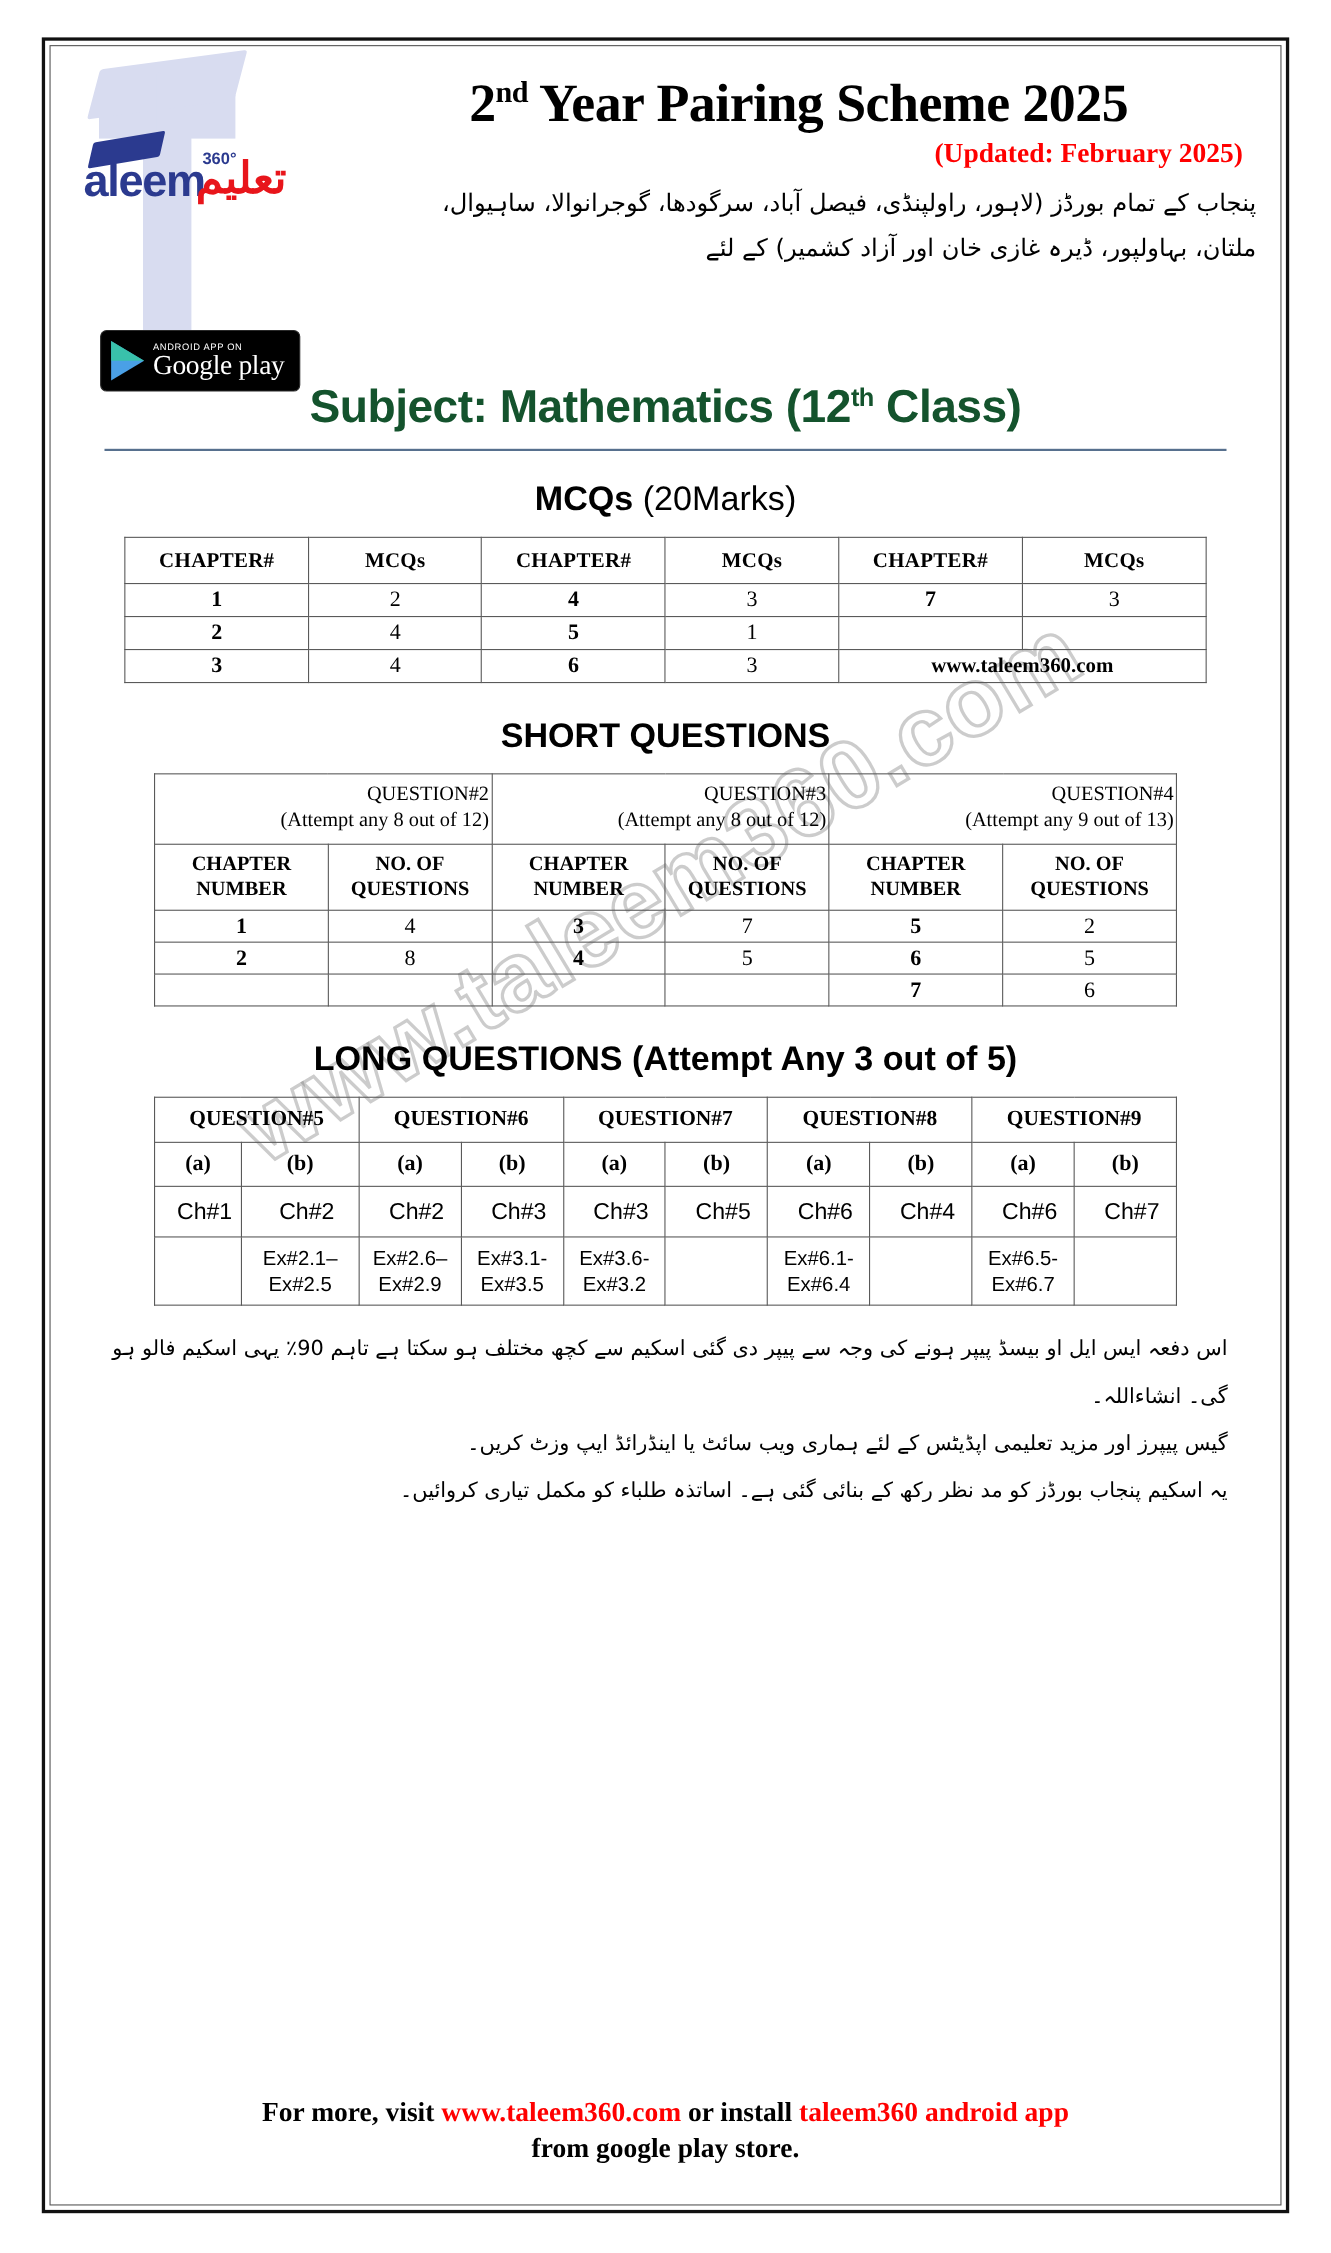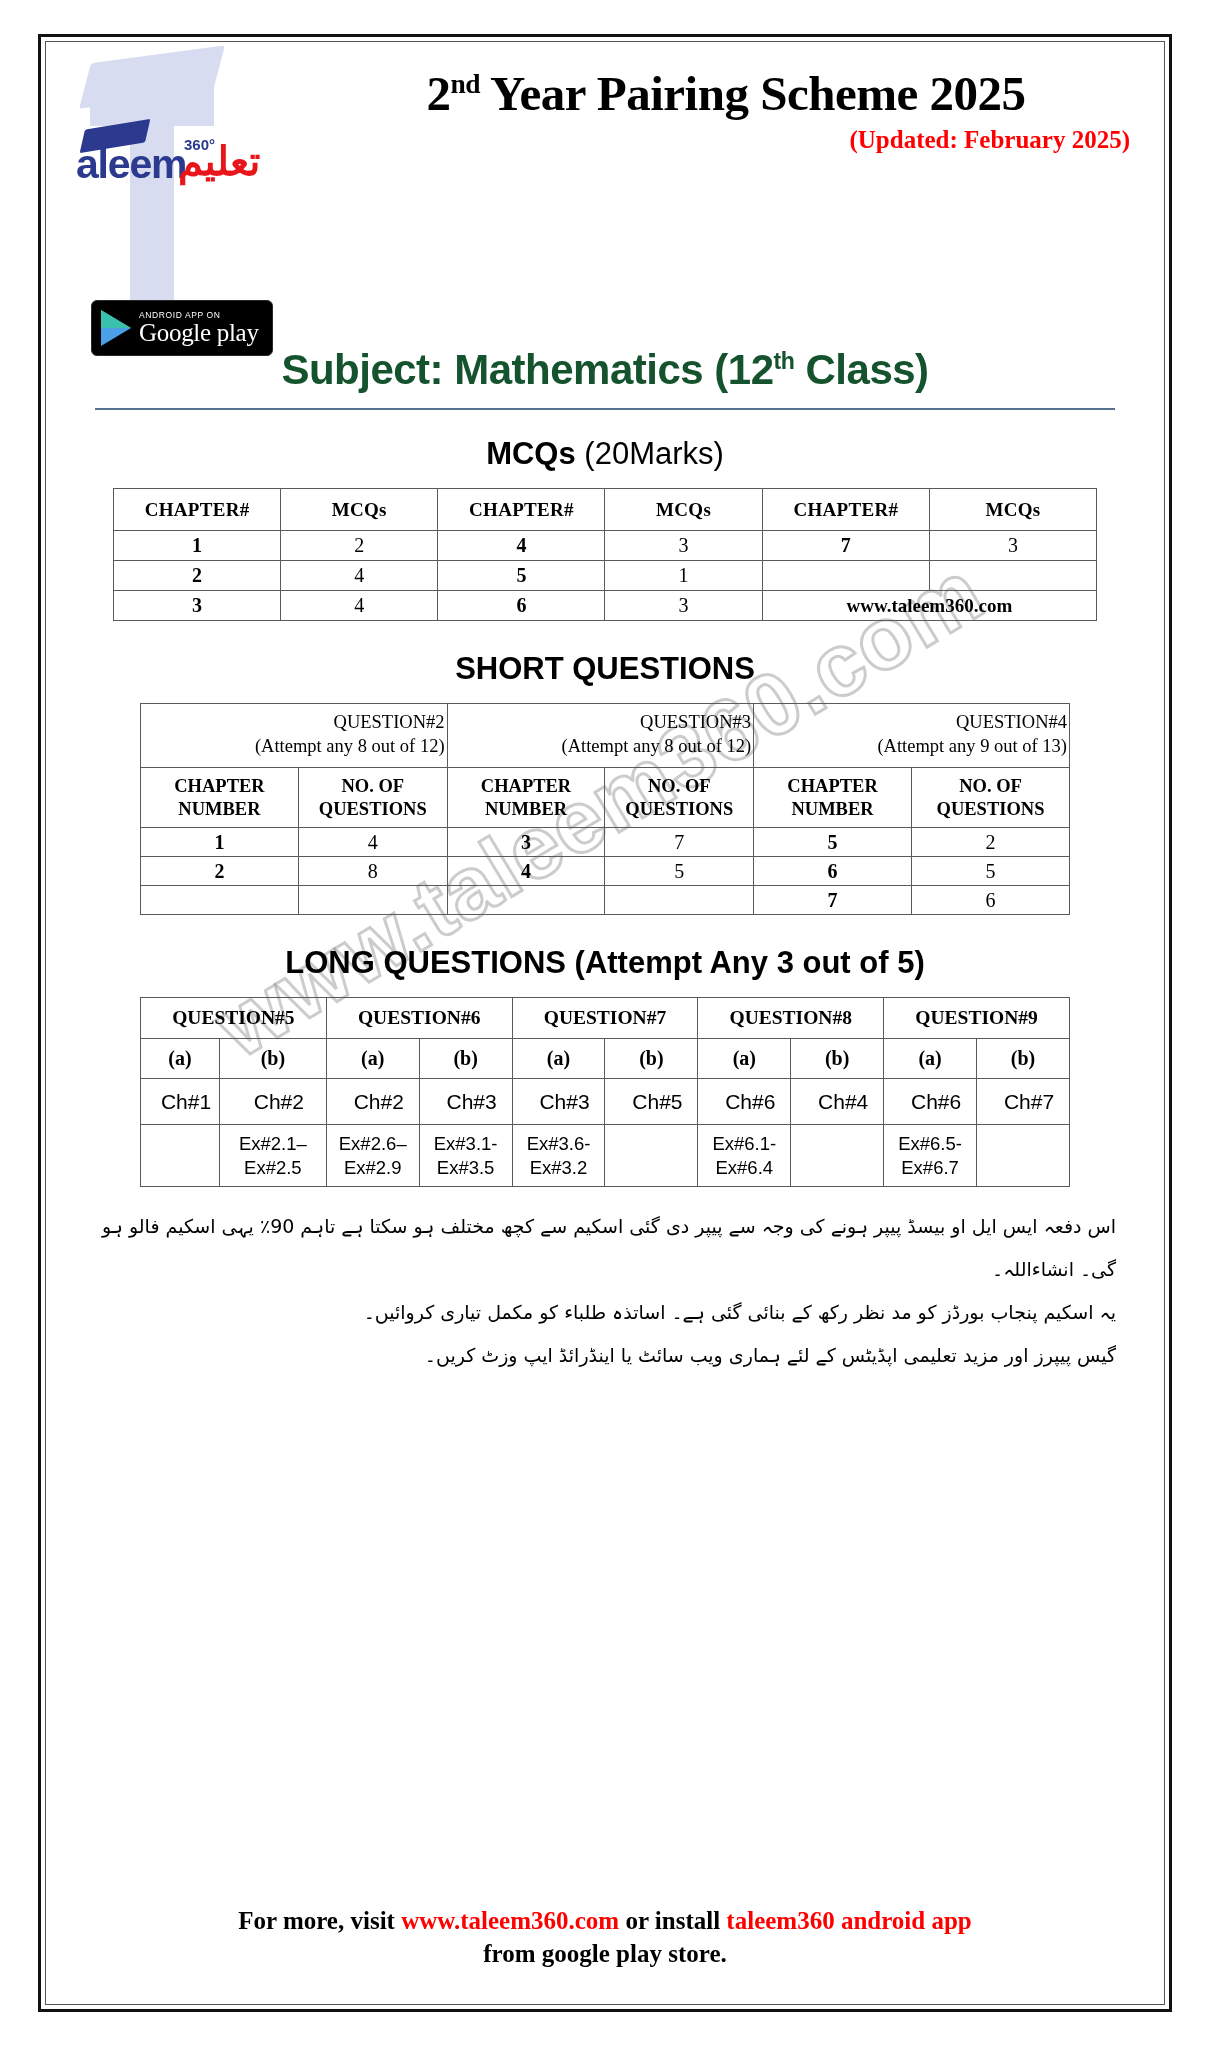--- a/index.html
+++ b/index.html
@@ -395,20 +395,24 @@
       <div class="gplay-tri"></div>
       <div class="gplay-txt">
         <span class="gplay-small">ANDROID APP ON</span>
         <span class="gplay-big">Google play</span>
       </div>
     </div>
 
     <div class="title-block">
       <div class="main-title"><span>2</span><sup>nd</sup> <span>Year Pairing Scheme 2025</span></div>
       <div class="updated">(Updated: February 2025)</div>
+      <div class="urdu-lines">
+        <div>پنجاب کے تمام بورڈز (لاہور، راولپنڈی، فیصل آباد، سرگودھا، گوجرانوالا، ساہیوال،</div>
+        <div>ملتان، بہاولپور، ڈیرہ غازی خان اور آزاد کشمیر) کے لئے</div>
+      </div>
     </div>
   </div>
 
   <div class="subject-wrap">
     <div class="subject"><span>Subject: Mathematics (12</span><sup>th</sup><span> Class)</span></div>
     <div class="subject-rule"></div>
   </div>
 
   <div class="sec-head" style="margin-top:26px;"><span>MCQs</span><span class="light"> (20Marks)</span></div>
 
@@ -630,22 +634,22 @@
           <td class="ex">
                 <div></div>
               </td>
         </tr>
       </tbody>
     </table>
   </div>
 
   <div class="notes">
     <div>اس دفعہ ایس ایل او بیسڈ پیپر ہونے کی وجہ سے پیپر دی گئی اسکیم سے کچھ مختلف ہو سکتا ہے تاہم 90٪ یہی اسکیم فالو ہو گی۔ انشاءاللہ۔</div>
+    <div>گیس پیپرز اور مزید تعلیمی اپڈیٹس کے لئے ہماری ویب سائٹ یا اینڈرائڈ ایپ وزٹ کریں۔</div>
     <div>یہ اسکیم پنجاب بورڈز کو مد نظر رکھ کے بنائی گئی ہے۔ اساتذہ طلباء کو مکمل تیاری کروائیں۔</div>
-    <div>گیس پیپرز اور مزید تعلیمی اپڈیٹس کے لئے ہماری ویب سائٹ یا اینڈرائڈ ایپ وزٹ کریں۔</div>
   </div>
 
   <div class="footer">
     <div><span>For more, visit </span><span class="red">www.taleem360.com</span><span> or install </span><span class="red">taleem360 android app</span></div>
     <div>from google play store.</div>
   </div>
 
 </div>
 </div>
 

